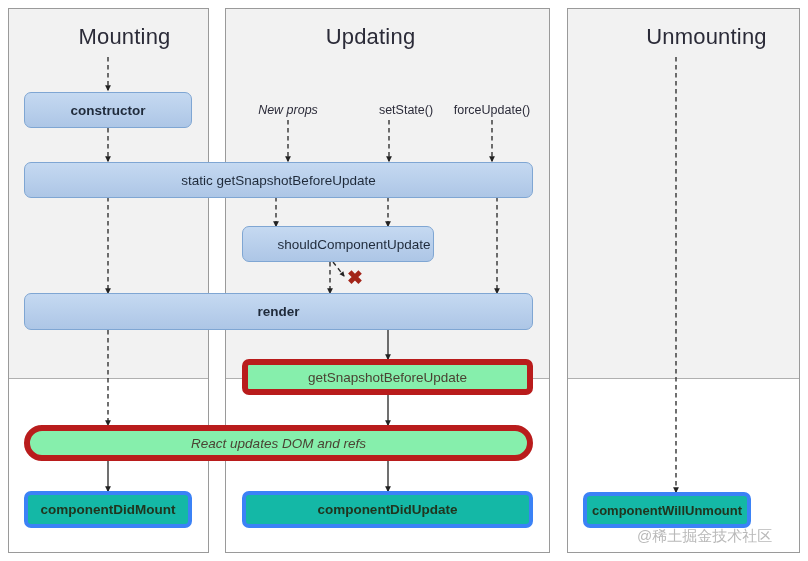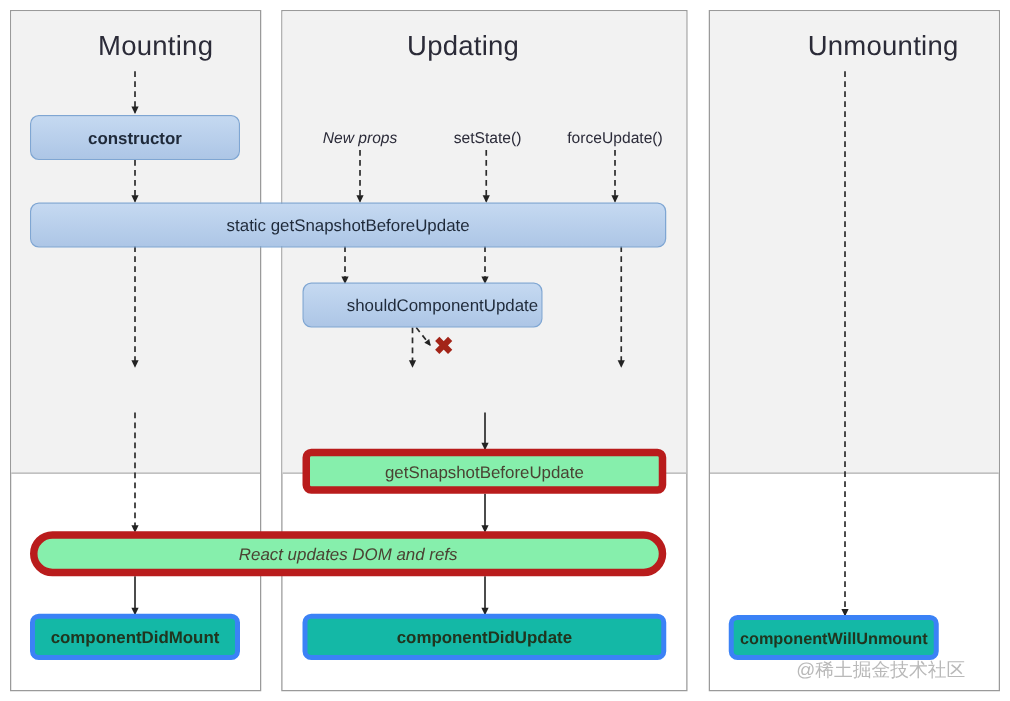--- a/index.html
+++ b/index.html
@@ -118,21 +118,21 @@
   <div class="col-top-shade" style="left:226px; top:9px; width:323px; height:370px;"></div>
 
   <div class="column" style="left:567px; top:8px; width:233px; height:545px;"></div>
   <div class="col-top-shade" style="left:568px; top:9px; width:231px; height:370px;"></div>
 
   <div class="col-title" style="left:8px; top:24px; width:201px;">Mounting</div>
   <div class="col-title" style="left:225px; top:24px; width:259px;">Updating</div>
   <div class="col-title" style="left:563px; top:24px; width:255px;">Unmounting</div>
 
   <div class="trigger-label italic" style="left:288px; top:103px;">New props</div>
-  <div class="trigger-label" style="left:390px; top:103px;">setState()</div>
+  <div class="trigger-label" style="left:406px; top:103px;">setState()</div>
   <div class="trigger-label" style="left:492px; top:103px;">forceUpdate()</div>
 
   <div class="conn" style="left:0; top:0; width:808px; height:561px;">
     <svg width="808" height="561" viewBox="0 0 808 561" xmlns="http://www.w3.org/2000/svg">
       <defs>
         <marker id="ah" markerWidth="9" markerHeight="9" refX="5.2" refY="3.2" orient="auto" markerUnits="userSpaceOnUse">
           <path d="M0.4,0.3 L6.4,3.2 L0.4,6.1 z" fill="#222222"></path>
         </marker>
         <marker id="ah-sm" markerWidth="8" markerHeight="8" refX="4.6" refY="2.8" orient="auto" markerUnits="userSpaceOnUse">
           <path d="M0.4,0.3 L5.6,2.8 L0.4,5.3 z" fill="#222222"></path>
@@ -179,20 +179,21 @@
   </div>
 
   <div class="x-mark" style="left:347px; top:268px;">✖</div>
 
   <div class="node blue bold" style="left:24px; top:92px; width:168px; height:36px;">constructor</div>
 
   <div class="node blue" style="left:24px; top:162px; width:509px; height:36px;">static getSnapshotBeforeUpdate</div>
 
   <div class="node blue" style="left:242px; top:226px; width:192px; height:36px;padding-left:32px;">shouldComponentUpdate</div>
 
+  <div class="node blue bold" style="left:24px; top:293px; width:509px; height:37px;">render</div>
 
   <div class="node yellow" style="left:242px; top:359px; width:291px; height:36px;">getSnapshotBeforeUpdate</div>
 
   <div class="node yellow italic" style="left:24px; top:425px; width:509px; height:36px;">React updates DOM and refs</div>
 
   <div class="node green bold" style="left:24px; top:491px; width:168px; height:37px;">componentDidMount</div>
 
   <div class="node green bold" style="left:242px; top:491px; width:291px; height:37px;">componentDidUpdate</div>
 
   <div class="node green bold" style="left:583px; top:492px; width:168px; height:36px; font-size:13px;">componentWillUnmount</div>

